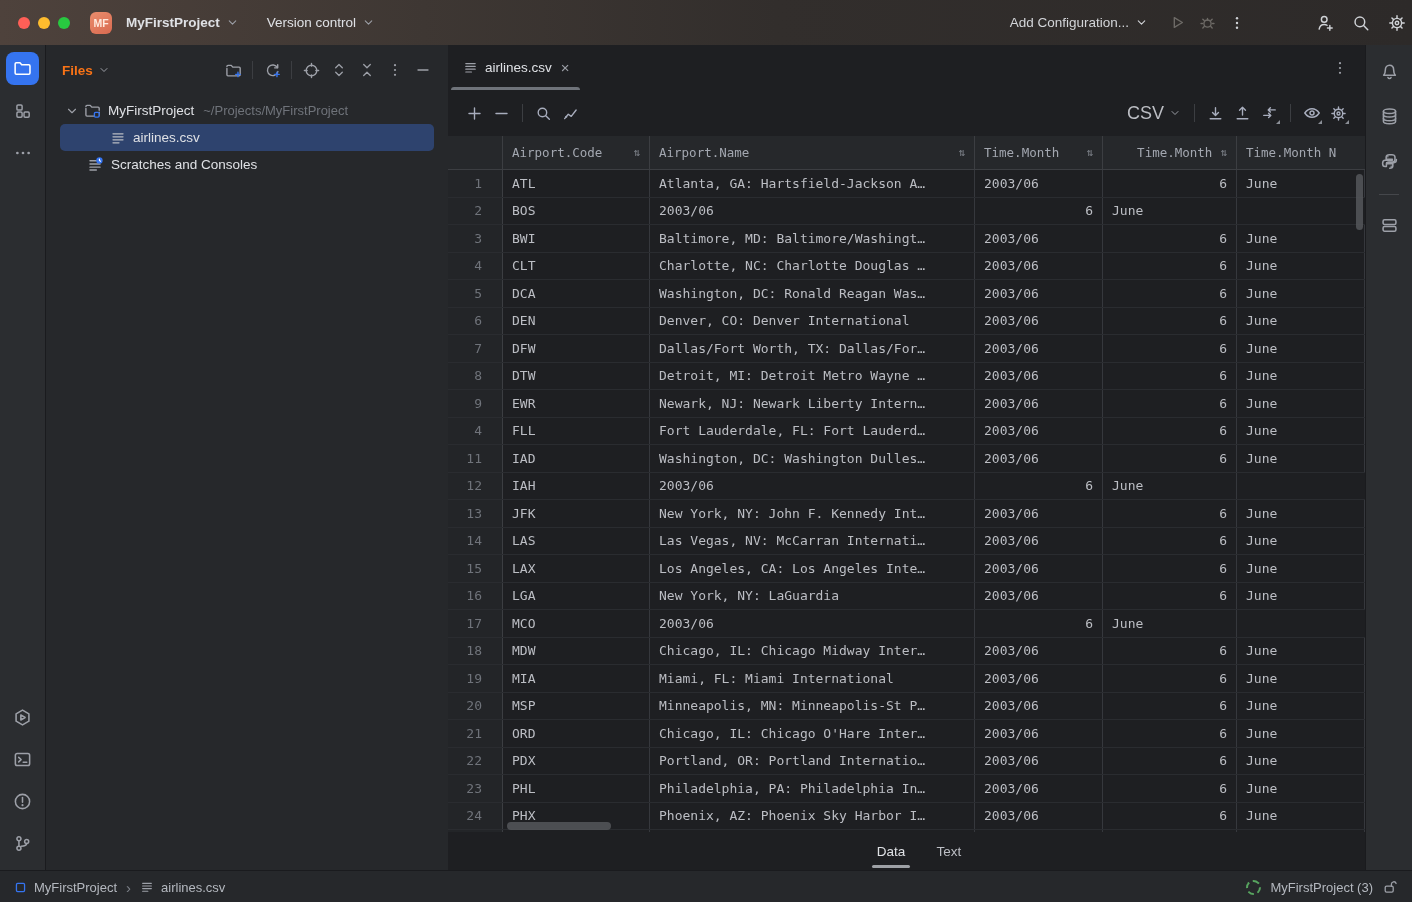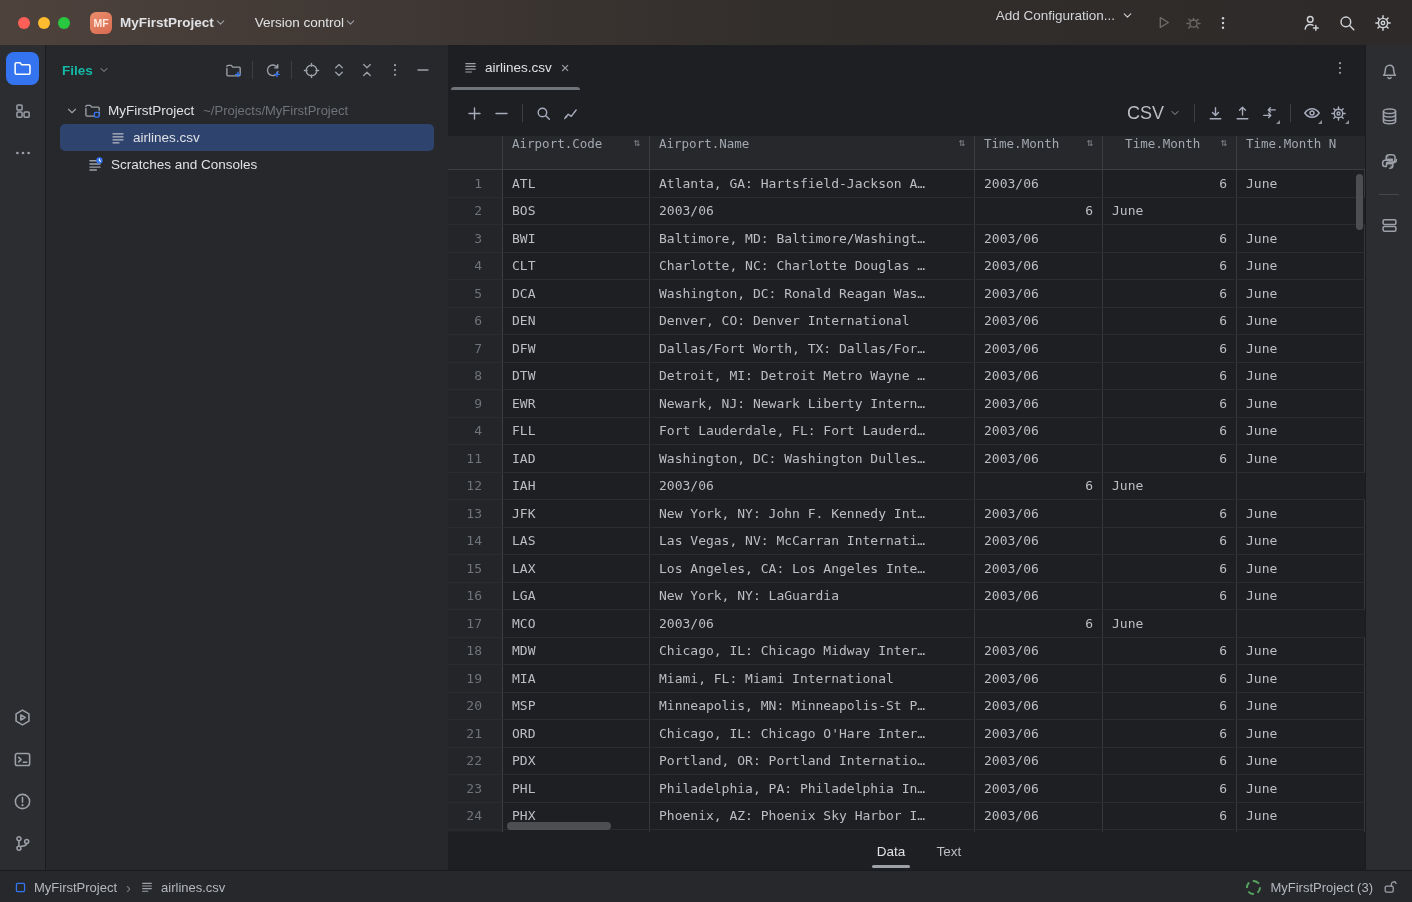--- a/index.html
+++ b/index.html
@@ -9,24 +9,24 @@
   .ic{stroke:currentColor;fill:none;stroke-width:1.3;stroke-linecap:round;stroke-linejoin:round;}
 
   
   .titlebar{height:45px;display:flex;align-items:center;
     background:linear-gradient(90deg,#4e423c 0%,#3e3733 30%,#322e2c 55%,#2d2a29 100%);}
   .traffic{display:flex;gap:8px;padding:0 20px 0 18px;}
   .light{width:12px;height:12px;border-radius:50%;}
   .chip{width:22px;height:22px;border-radius:6px;margin-right:8px;
     background:linear-gradient(150deg,#ea8d6d,#d96a50);color:#ffe9de;font-size:10.5px;
     font-weight:bold;display:flex;align-items:center;justify-content:center;}
-  .tb-item{display:flex;align-items:center;color:#dfe1e5;font-size:13.5px;}
+  .tb-item{display:flex;align-items:center;gap:6px;color:#dfe1e5;font-size:13.5px;}
   .tb-item .chev{color:#9da0a8;}
   .tb-name{font-weight:700;}
-  .tb-right{margin-left:auto;display:flex;align-items:flex-start;padding-right:14px;}
+  .tb-right{margin-left:auto;display:flex;align-items:center;}
   .tb-btn{width:30px;height:30px;display:flex;align-items:center;justify-content:center;border-radius:4px;}
   .dim{color:#6d6a66;}
   .tbicon{color:#cfd2d6;}
   .runcfg{color:#d3d5d9;font-size:13.5px;display:flex;align-items:center;gap:6px;margin-right:14px;}
   .tb-gap{width:58px;}
 
   
   .main{display:flex;height:825px;}
 
   .lstripe{width:45px;background:#2b2d30;border-right:1px solid #1a1b1e;
@@ -36,21 +36,21 @@
   .stripe-btn.active{background:#3574f0;color:#fff;}
   .stripe-spacer{flex:1;}
   .rstripe{width:46px;background:#2b2d30;border-left:1px solid #1a1b1e;
     display:flex;flex-direction:column;align-items:center;padding:10px 0;}
   .rstripe .stripe-btn{margin-bottom:12px;}
   .stripe-divider{width:20px;height:1px;background:#45474b;margin:4px 0 14px;}
 
   
   .files{width:402px;background:#26282b;display:flex;flex-direction:column;}
   .files-header{height:50px;display:flex;align-items:center;padding:0 12px 0 16px;}
-  .files-title{color:#14b8a6;font-size:13.5px;font-weight:700;display:flex;align-items:center;gap:5px;}
+  .files-title{color:#f97316;font-size:13.5px;font-weight:700;display:flex;align-items:center;gap:5px;}
   .files-actions{margin-left:auto;display:flex;align-items:center;gap:2px;color:#9da0a8;}
   .fa-btn{width:26px;height:26px;display:flex;align-items:center;justify-content:center;border-radius:4px;}
   .fa-div{width:1px;height:18px;background:#3c3e42;margin:0 4px;}
   .tree{padding-top:2px;font-size:13.5px;}
   .tree-row{height:27px;display:flex;align-items:center;color:#dfe1e5;}
   .tree-row .ticon{margin-right:7px;color:#9da0a8;flex:none;}
   .tree-path{color:#6f737a;margin-left:9px;font-size:13px;}
   .tree-row.selected{background:#2e436e;border-radius:5px;margin:0 14px;}
 
   
@@ -69,22 +69,22 @@
     border-radius:4px;position:relative;}
   .dt-div{width:1px;height:18px;background:#3c3e42;margin:0 7px;}
   .dt-right{margin-left:auto;display:flex;align-items:center;}
   .csv-select{display:flex;align-items:center;gap:5px;color:#bcbec4;font-size:18px;padding:0 6px;}
   .corner{position:absolute;right:3px;bottom:3px;width:0;height:0;
     border-left:4px solid transparent;border-bottom:4px solid #8a8e96;}
 
   .thead{height:33px;display:grid;grid-template-columns:55px 147px 325px 128px 134px minmax(0,1fr);
     background:#26282b;border-bottom:1px solid #3c3e42;flex:none;
     font-family:"DejaVu Sans Mono","Liberation Mono",monospace;font-size:12.5px;color:#a3a7b0;}
-  .th{display:flex;padding:0 9px;border-right:1px solid #3c3e42;
-    overflow:hidden;white-space:nowrap;justify-content:space-between;gap:20px;}
+  .th{display:flex;align-items:center;padding:0 9px;border-right:1px solid #3c3e42;
+    overflow:hidden;white-space:nowrap;justify-content:space-between;gap:8px;}
   .th.right{justify-content:flex-end;}
   .th:last-child{border-right:none;}
   .sort{color:#7c8088;font-size:11px;flex:none;}
 
   .tbody{flex:1;min-height:0;overflow:hidden;position:relative;
     font-family:"DejaVu Sans Mono","Liberation Mono",monospace;font-size:13px;}
   .tr{height:26.5px;display:grid;grid-template-columns:55px 147px 325px 128px 134px minmax(0,1fr);
     border-bottom:1px solid #2a2c30;}
   .td{display:flex;align-items:center;padding:0 9px;border-right:1px solid #36383d;
     overflow:hidden;white-space:nowrap;color:#bcbec4;}

